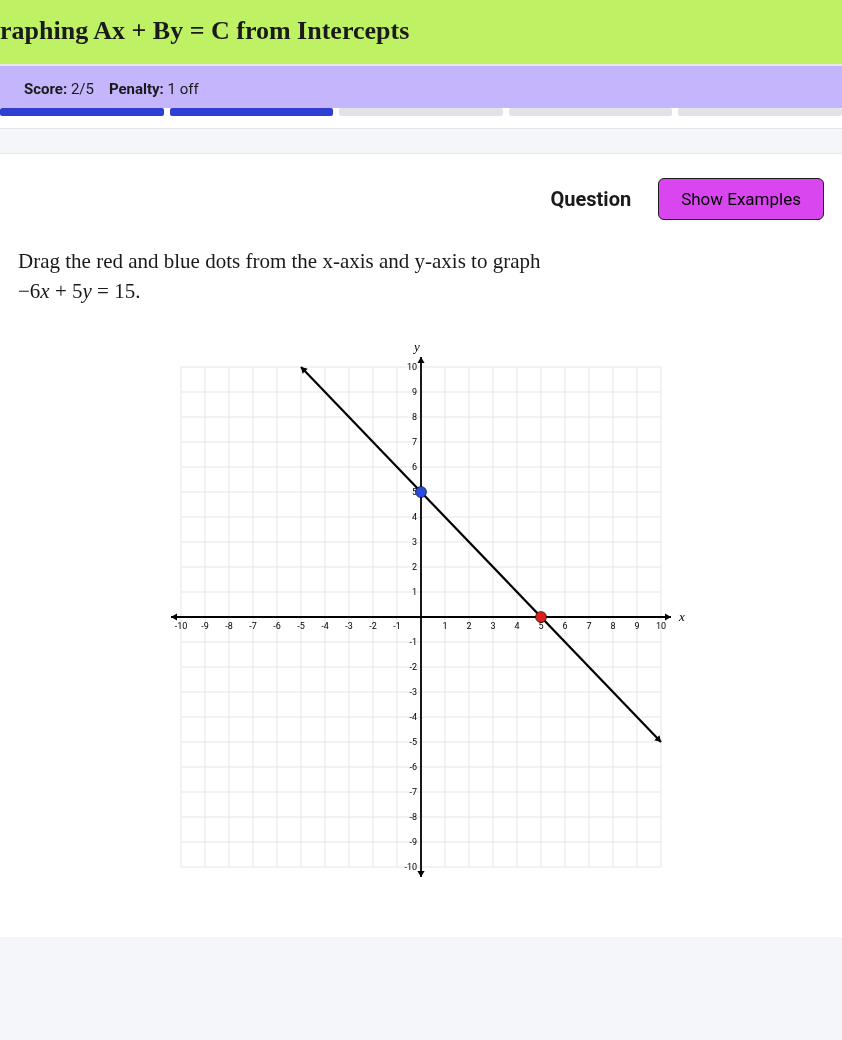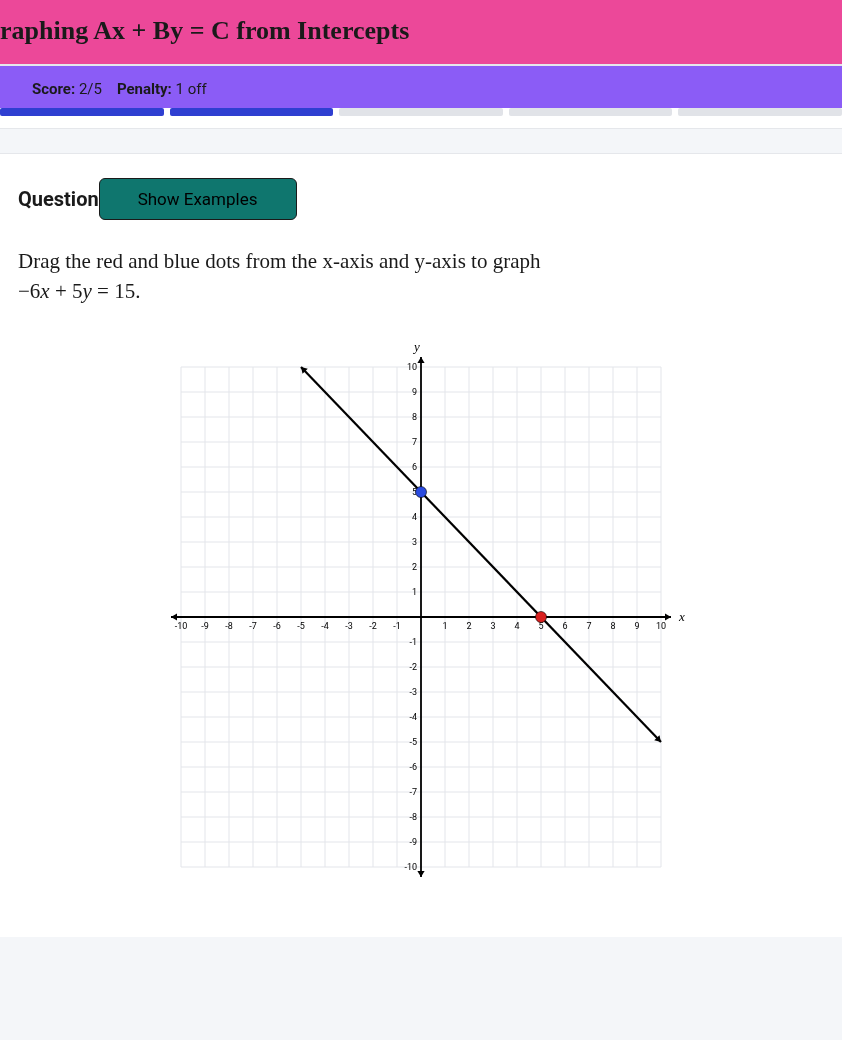--- a/index.html
+++ b/index.html
@@ -11,25 +11,25 @@
     color: #1a1a1a;
     width: 842px;
   }
   .page-title {
     font-family: Georgia, "Times New Roman", serif;
     font-weight: 700;
     font-size: 26px;
     padding: 16px 0 18px 0;
     margin: 0;
     border-bottom: 1px solid #e5e7eb;
-    background: #ec4899;
+    background: #bef264;
   }
   .score-row {
-    background: #8b5cf6;
-    padding: 14px 16px 10px 32px;
+    background: #c4b5fd;
+    padding: 14px 16px 10px 24px;
     font-size: 15px;
     border-top: 1px solid #e5e7eb;
   }
   .score-row .bold { font-weight: 700; }
   .progress-row {
     background: #fff;
     padding: 0 0 12px 0;
     display: flex;
     gap: 6px;
     border-bottom: 1px solid #e5e7eb;
@@ -42,36 +42,37 @@
   .seg-done { background: #2f3fd1; }
   .seg-pending { background: #e1e3e8; }
   .gap { height: 24px; background: #f4f6f9; }
   .question-card {
     background: #fff;
     padding: 24px 18px 40px 18px;
     border-top: 1px solid #e5e7eb;
   }
   .question-header {
     display: flex;
-    justify-content: flex-start;
+    justify-content: flex-end;
     align-items: center;
     margin-bottom: 26px;
   }
   .question-label {
     font-weight: 700;
     font-size: 20px;
   }
   .show-examples {
     border: 1.5px solid #1a1a1a;
-    background: #0f766e;
+    background: #d946ef;
     border-radius: 6px;
-    padding: 10px 38px;
+    padding: 10px 22px;
     font-size: 17px;
     cursor: pointer;
     font-family: inherit;
+    margin-left: 27px;
   }
   .prompt {
     font-family: Georgia, "Times New Roman", serif;
     font-size: 21px;
     line-height: 1.45;
     margin-bottom: 30px;
   }
   .eq {
     font-family: Liberation Serif, serif;
     white-space: nowrap;

